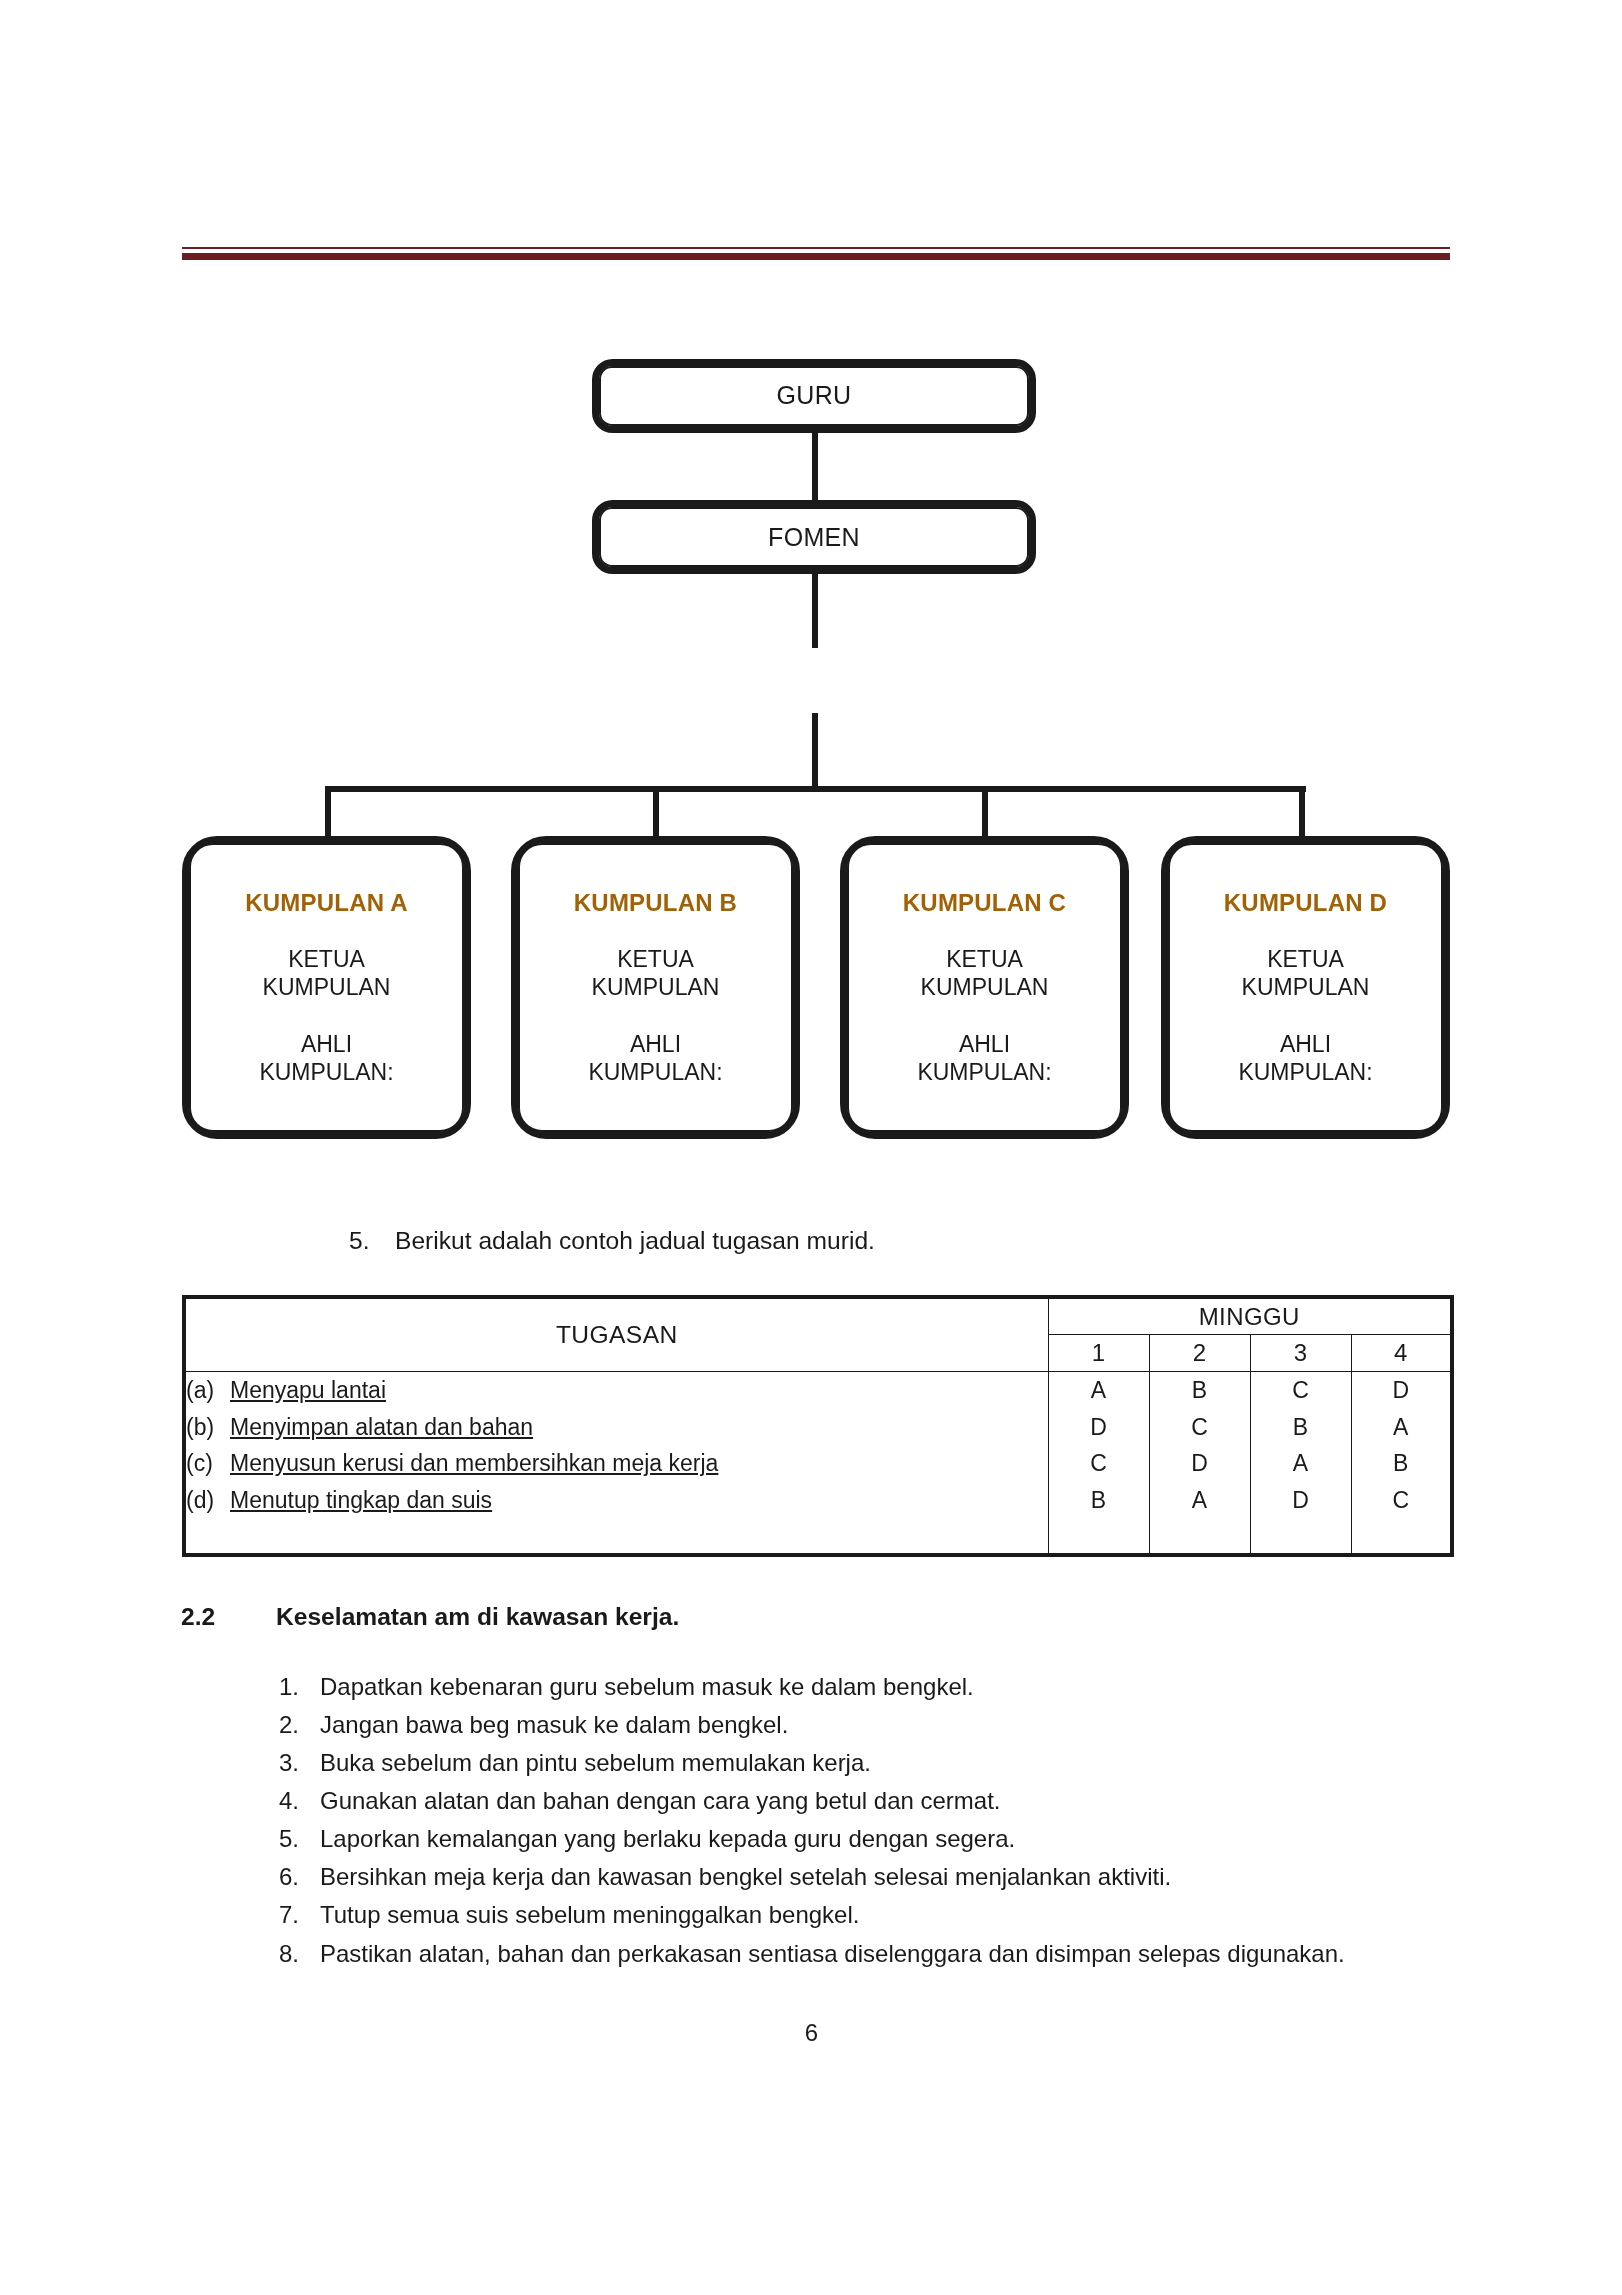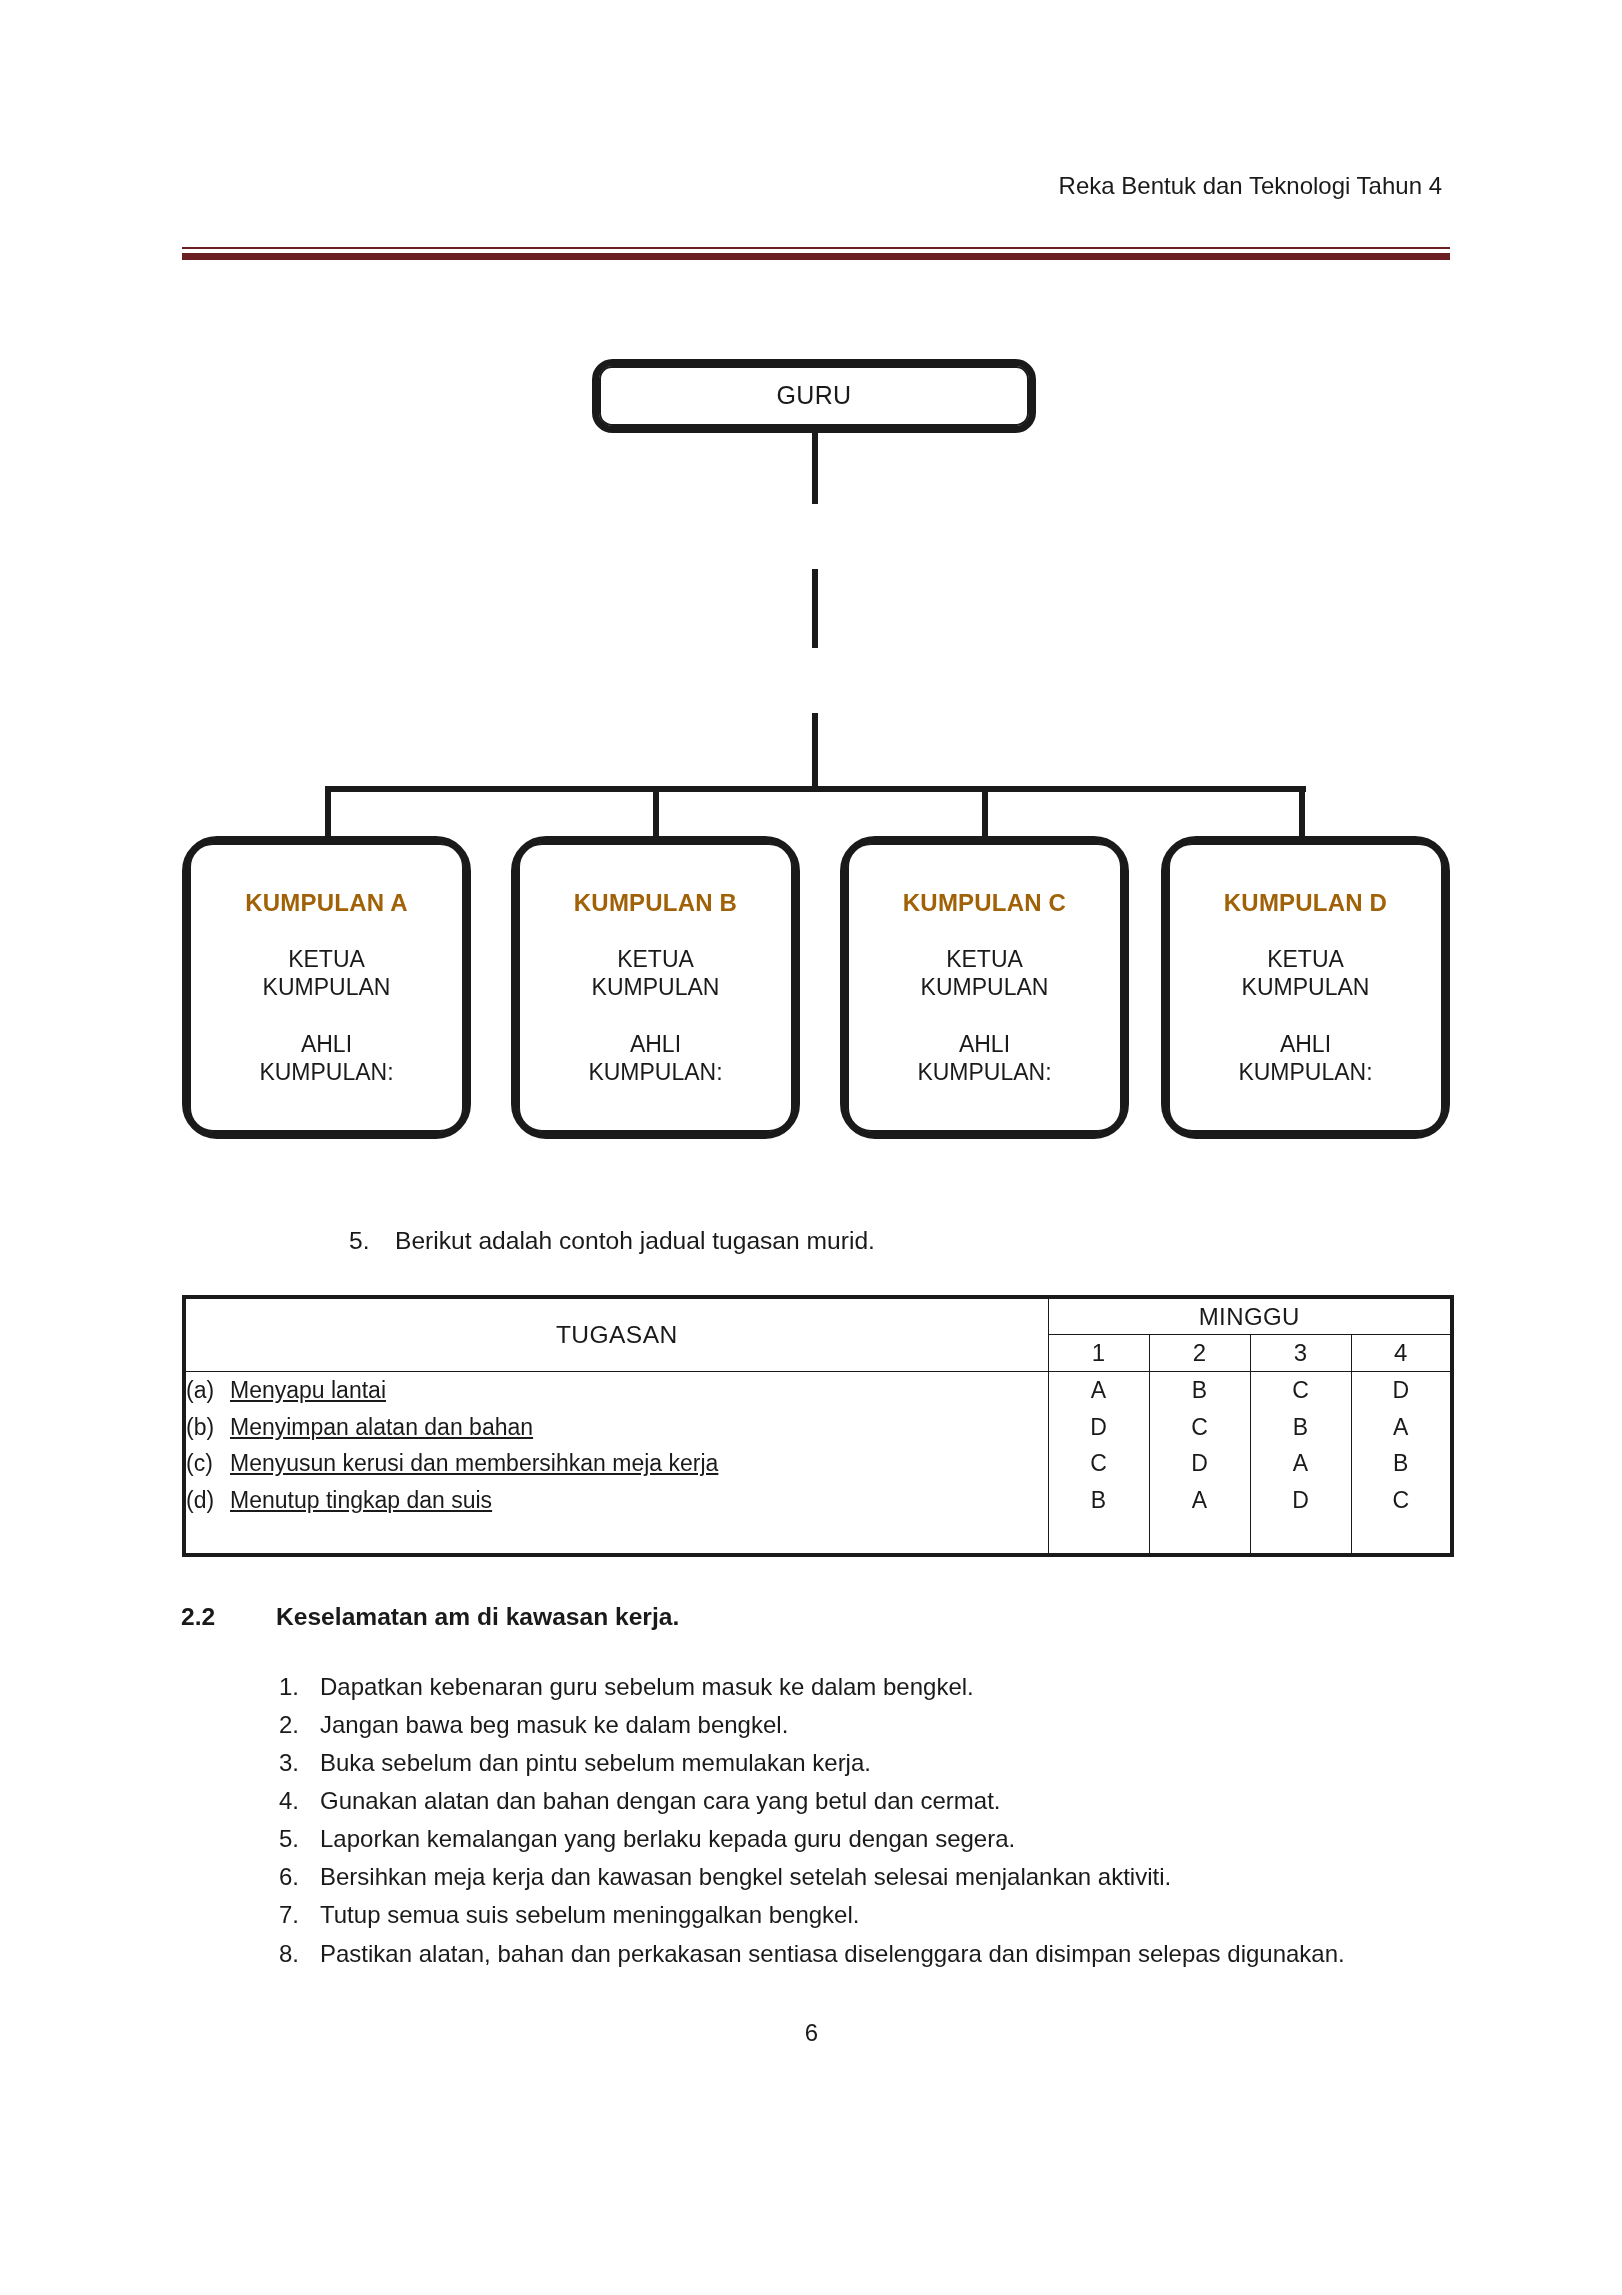--- a/index.html
+++ b/index.html
@@ -261,21 +261,20 @@
     font-size: 24px;
     color: #1a1a1a;
   }
 </style>
 </head>
 <body>
 
 <div class="page">
 
   <div class="header">
-    <div class="header-text">Reka Bentuk dan Teknologi Tahun 4</div>
   </div>
   <div class="header-rule">
     <div class="thin"></div>
     <div class="gap"></div>
     <div class="thick"></div>
   </div>
 
 
   <div class="orgchart">
 
@@ -287,20 +286,25 @@
     <div class="conn conn-drop" id="drop-b"></div>
     <div class="conn conn-drop" id="drop-c"></div>
     <div class="conn conn-drop" id="drop-d"></div>
 
     <div class="node top" id="node-guru">
       <div class="node-inner">
         <span class="node-label">GURU</span>
       </div>
     </div>
 
+    <div class="node top" id="node-fomen">
+      <div class="node-inner">
+        <span class="node-label">FOMEN</span>
+      </div>
+    </div>
 
 
     <div class="node group" id="node-kump-a">
       <div class="node-inner">
         <div class="group-title">KUMPULAN A</div>
         <div class="group-spacer-1"></div>
         <div class="group-role" style="white-space:pre-line;">KETUA
 KUMPULAN</div>
         <div class="group-spacer-2"></div>
         <div class="group-role" style="white-space:pre-line;">AHLI

